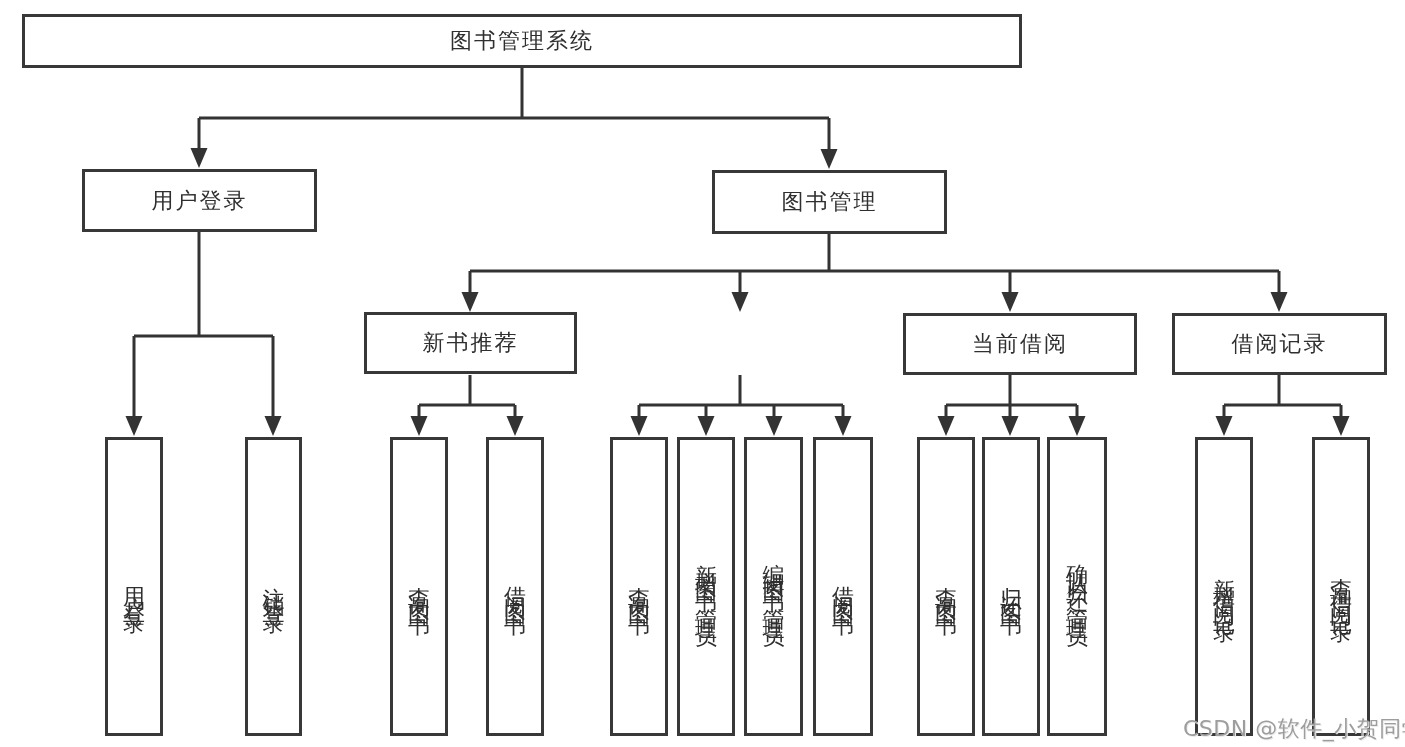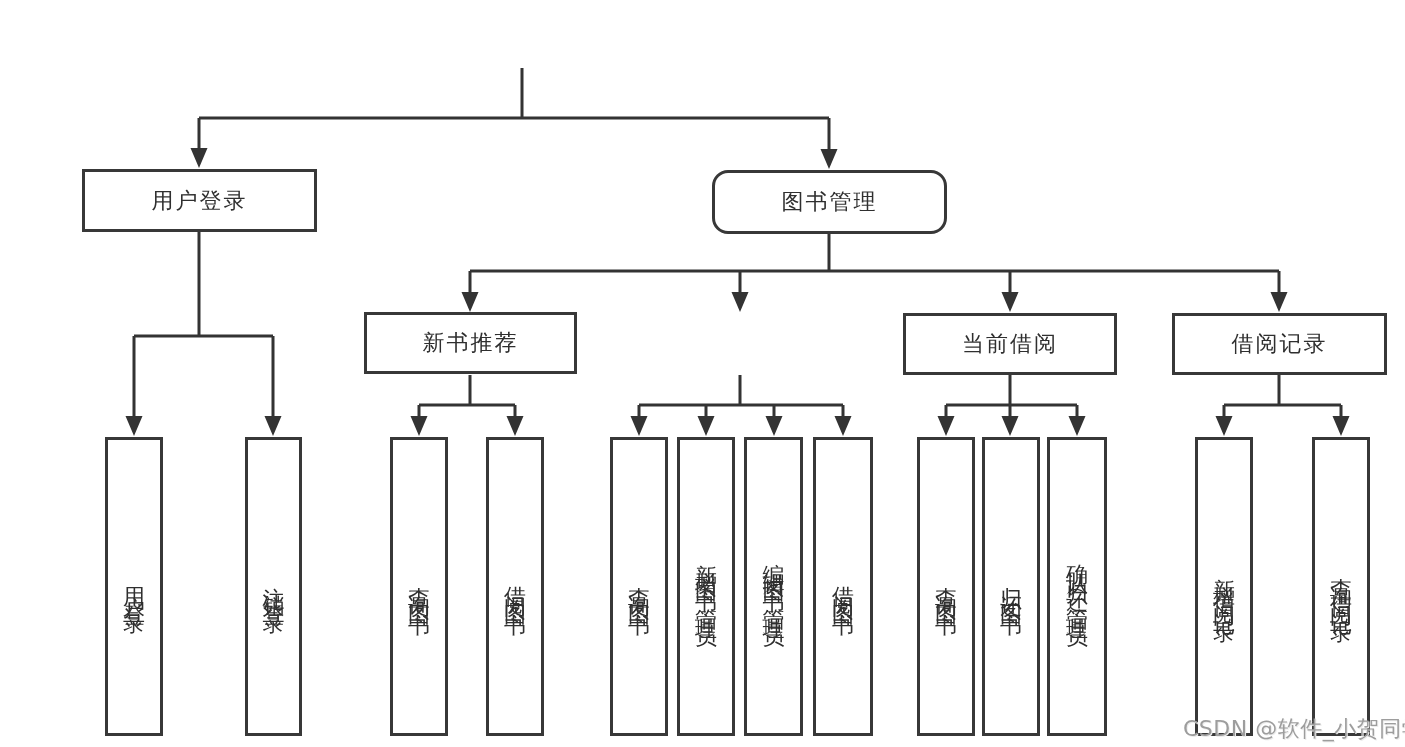--- a/index.html
+++ b/index.html
@@ -69,32 +69,35 @@
          M697.5 416 L714.5 416 L706 436 Z
          M765.5 416 L782.5 416 L774 436 Z
          M834.5 416 L851.5 416 L843 436 Z
          M937.5 416 L954.5 416 L946 436 Z
          M1001.5 416 L1018.5 416 L1010 436 Z
          M1068.5 416 L1085.5 416 L1077 436 Z
          M1215.5 416 L1232.5 416 L1224 436 Z
          M1332.5 416 L1349.5 416 L1341 436 Z"></path>
   </svg>
 
+  <div class="hbox" style="left:22px; top:14px; width:1000px; height:54px;">
+    <span>图书管理系统</span>
+  </div>
 
   <div class="hbox" style="left:82px; top:169px; width:235px; height:63px;">
     <span>用户登录</span>
   </div>
-  <div class="hbox" style="left:712px; top:170px; width:235px; height:64px;border-radius:16px;">
+  <div class="hbox" style="left:712px; top:170px; width:235px; height:64px;">
     <span>图书管理</span>
   </div>
 
   <div class="hbox" style="left:364px; top:312px; width:213px; height:62px;">
     <span>新书推荐</span>
   </div>
-  <div class="hbox" style="left:903px; top:313px; width:214px; height:62px;align-items:center;">
+  <div class="hbox" style="left:903px; top:313px; width:234px; height:62px;align-items:center;">
     <span>当前借阅</span>
   </div>
   <div class="hbox" style="left:1172px; top:313px; width:215px; height:62px;">
     <span>借阅记录</span>
   </div>
 
   <div class="vbox" style="left:105px; width:58px;">
     <span>用户登录</span>
   </div>
   <div class="vbox" style="left:245px; width:57px;">

